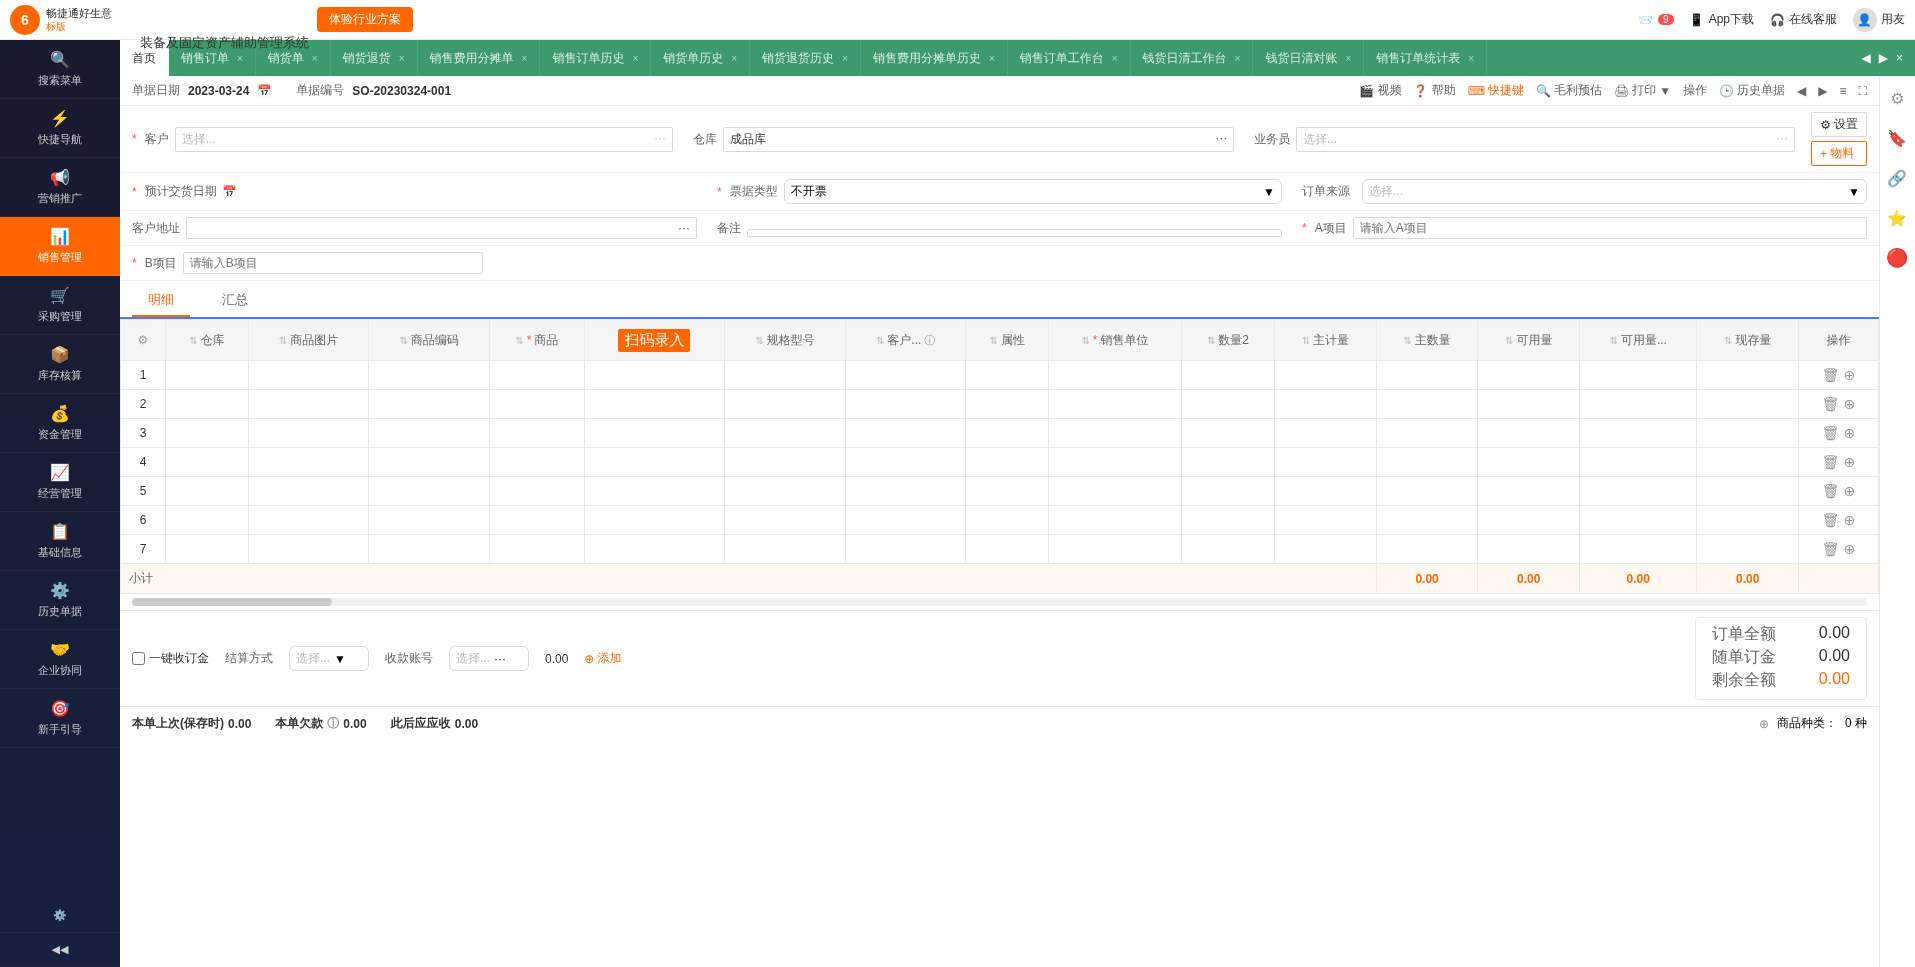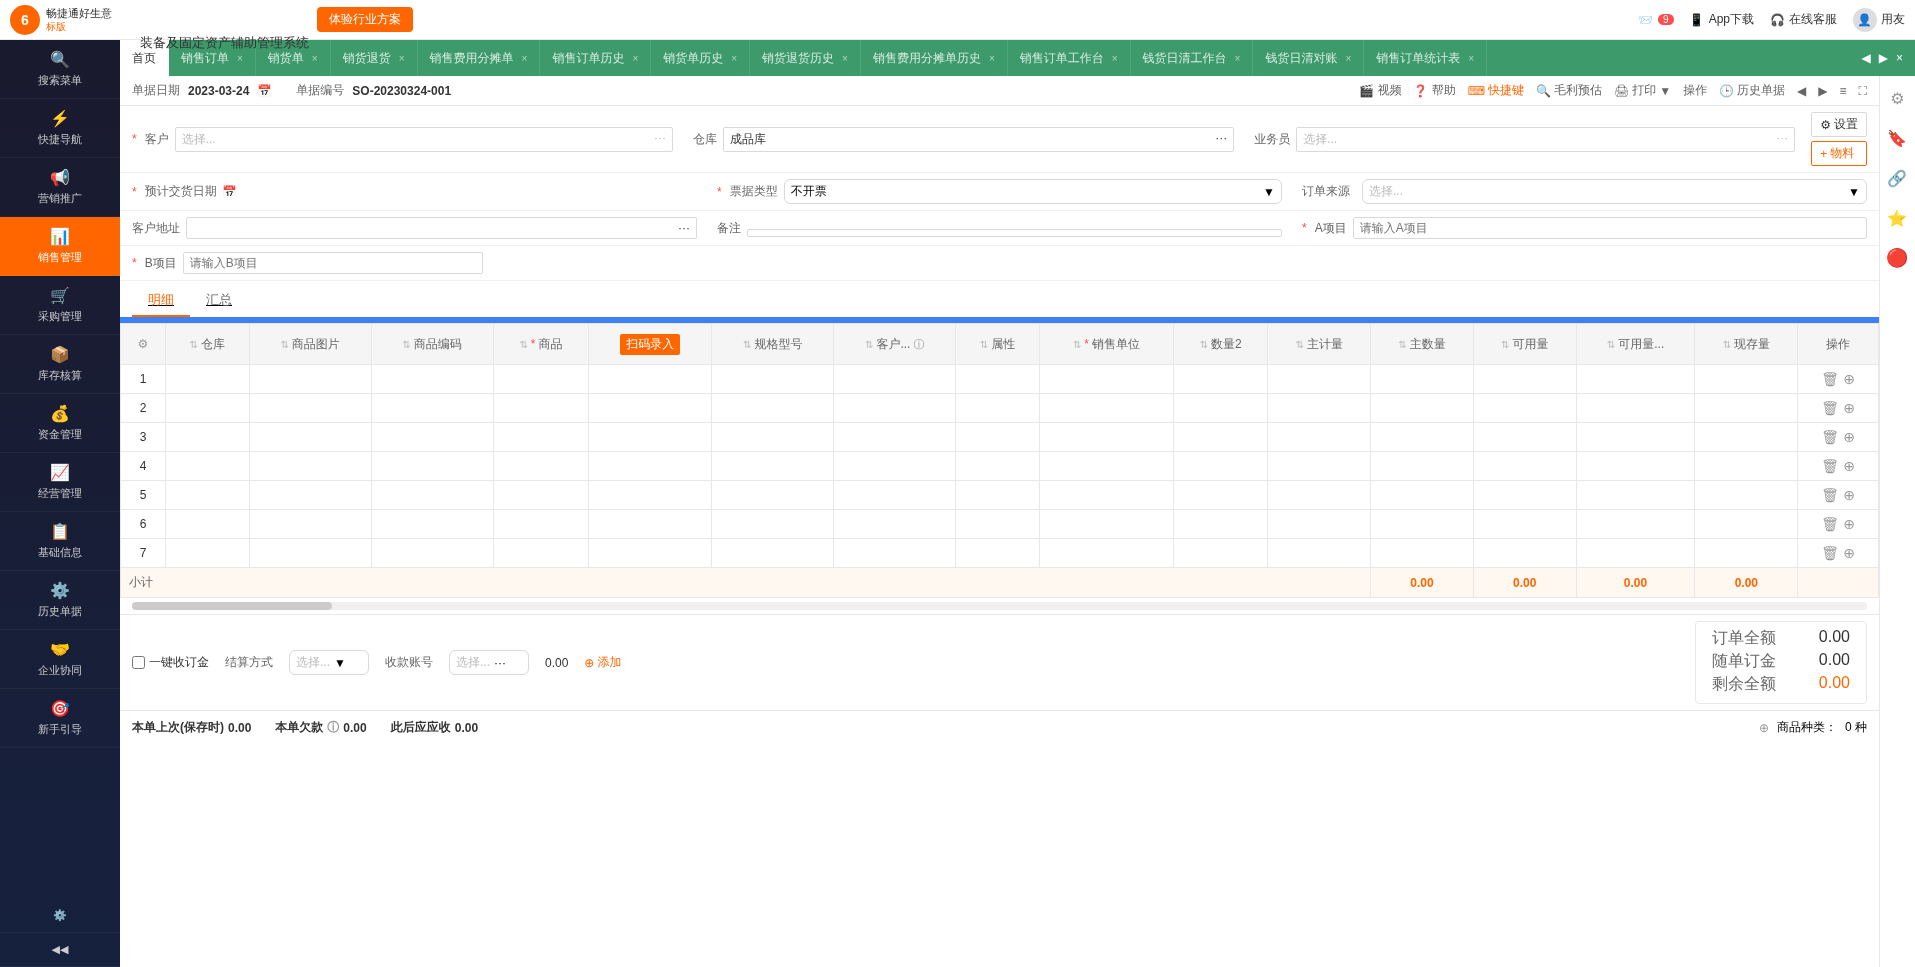--- a/index.html
+++ b/index.html
@@ -220,23 +220,22 @@
       font-size: 12px;
       background: white;
       cursor: pointer;
       gap: 4px;
     }
     
     
     .detail-tabs {
       display: flex;
       padding: 4px 12px 0;
-      border-bottom: 6px solid #3b82f6;
-      gap: 0;
-      text-decoration: underline;
+      border-bottom: 2px solid #3b82f6;
+      gap: 16px;
     }
     .detail-tab {
       padding: 6px 16px;
       cursor: pointer;
       font-size: 13px;
       color: #666;
       border-bottom: 2px solid transparent;
     }
     .detail-tab.active {
       color: #ff6600;
@@ -267,21 +266,21 @@
       text-align: center;
       color: #333;
     }
     .scan-btn {
       background: #ff6600;
       color: white;
       border: none;
       border-radius: 2px;
       padding: 2px 6px;
       cursor: pointer;
-      font-size: 12px;
+      font-size: 15px;
     }
     .col-num { color: #999; }
     .row-ops {
       display: flex;
       gap: 4px;
       justify-content: center;
     }
     .row-op-btn {
       cursor: pointer;
       color: #999;

